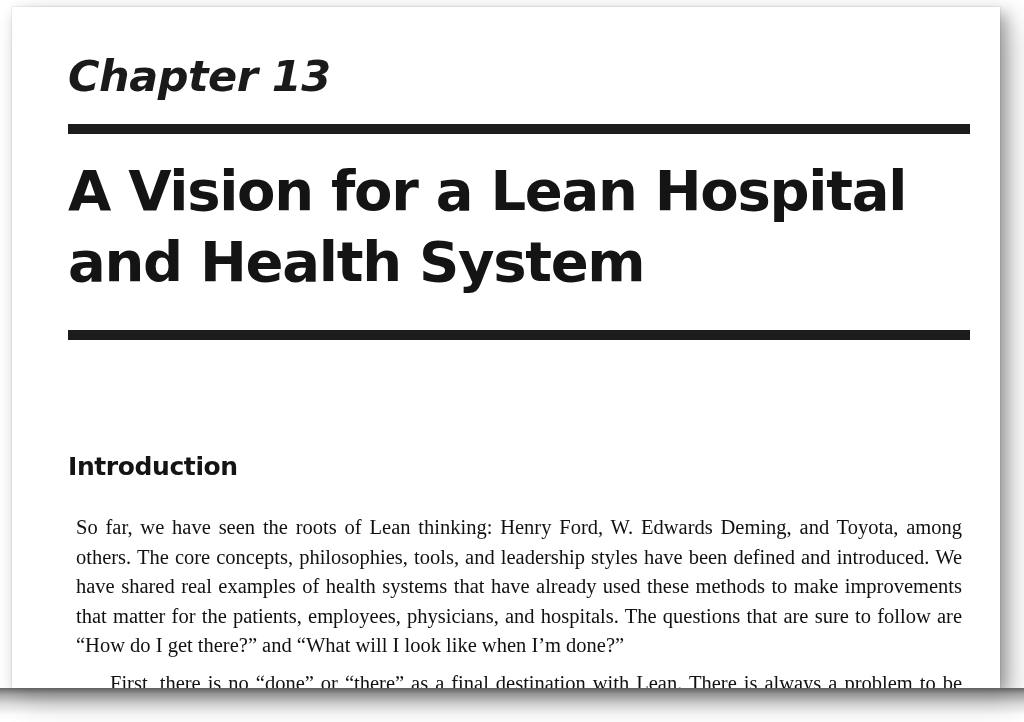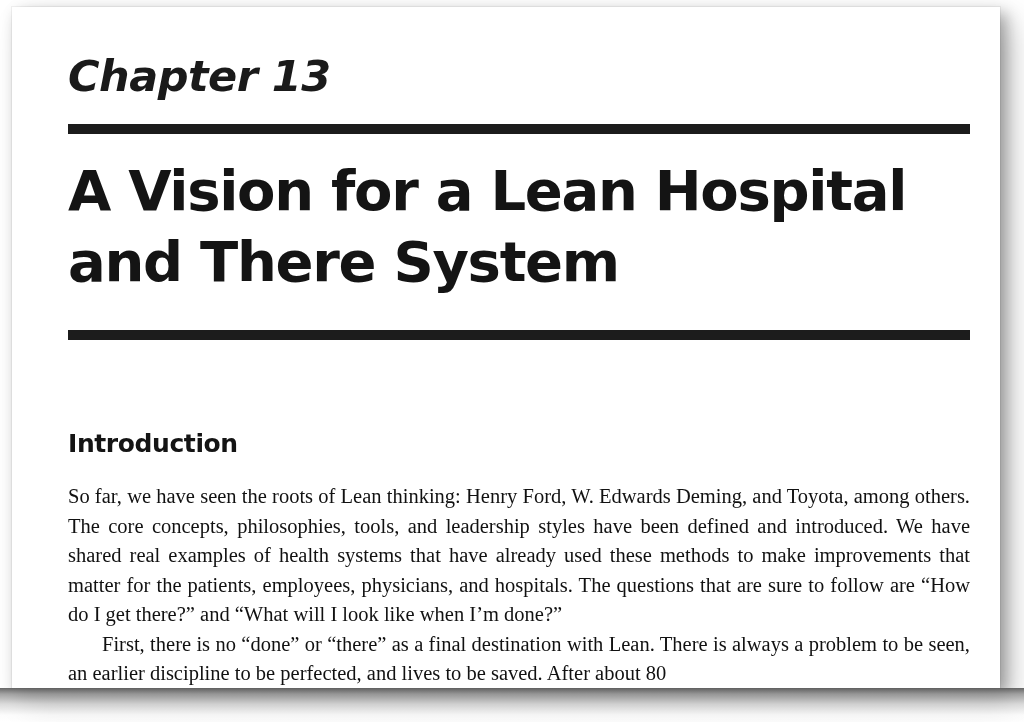--- a/index.html
+++ b/index.html
@@ -103,51 +103,51 @@
     padding-bottom: 6px;
   }
 
   .section-heading {
     font-family: "DejaVu Sans", sans-serif;
     font-weight: bold;
     font-size: 25px;
     color: #141414;
     letter-spacing: -0.4px;
     margin: 0;
-    padding-top: 89px;
+    padding-top: 112px;
   }
 
   p.body {
     font-family: "Liberation Serif", serif;
     font-size: 20.5px;
     line-height: 29.5px;
     color: #111111;
     text-align: justify;
     text-justify: inter-word;
-    margin: 0;
+    margin: 8px;
     hyphens: none;
   }
   p#para-1 { padding-top: 24px; }
   p#para-2 { text-indent: 34px; }
 </style>
 </head>
 <body>
 
 <div id="canvas">
 
   <div id="page-shadow"></div>
 
   <div id="page">
     <div class="content">
 
       <div class="chapter-label">Chapter 13</div>
 
       <div class="rule" id="rule-top"></div>
 
-      <h1 class="chapter-title">A Vision for a Lean Hospital and There System</h1>
+      <h1 class="chapter-title">A Vision for a Lean Hospital and Health System</h1>
 
       <div class="rule" id="rule-bottom"></div>
 
       <h2 class="section-heading">Introduction</h2>
 
       <p class="body" id="para-1">So far, we have seen the roots of Lean thinking: Henry Ford, W. Edwards Deming, and Toyota, among others. The core concepts, philosophies, tools, and leadership styles have been defined and introduced. We have shared real examples of health systems that have already used these methods to make improvements that matter for the patients, employees, physicians, and hospitals. The questions that are sure to follow are “How do I get there?” and “What will I look like when I’m done?”</p>
 
       <p class="body" id="para-2">First, there is no “done” or “there” as a final destination with Lean. There is always a problem to be seen, an earlier discipline to be perfected, and lives to be saved. After about 80</p>
 
     </div>

